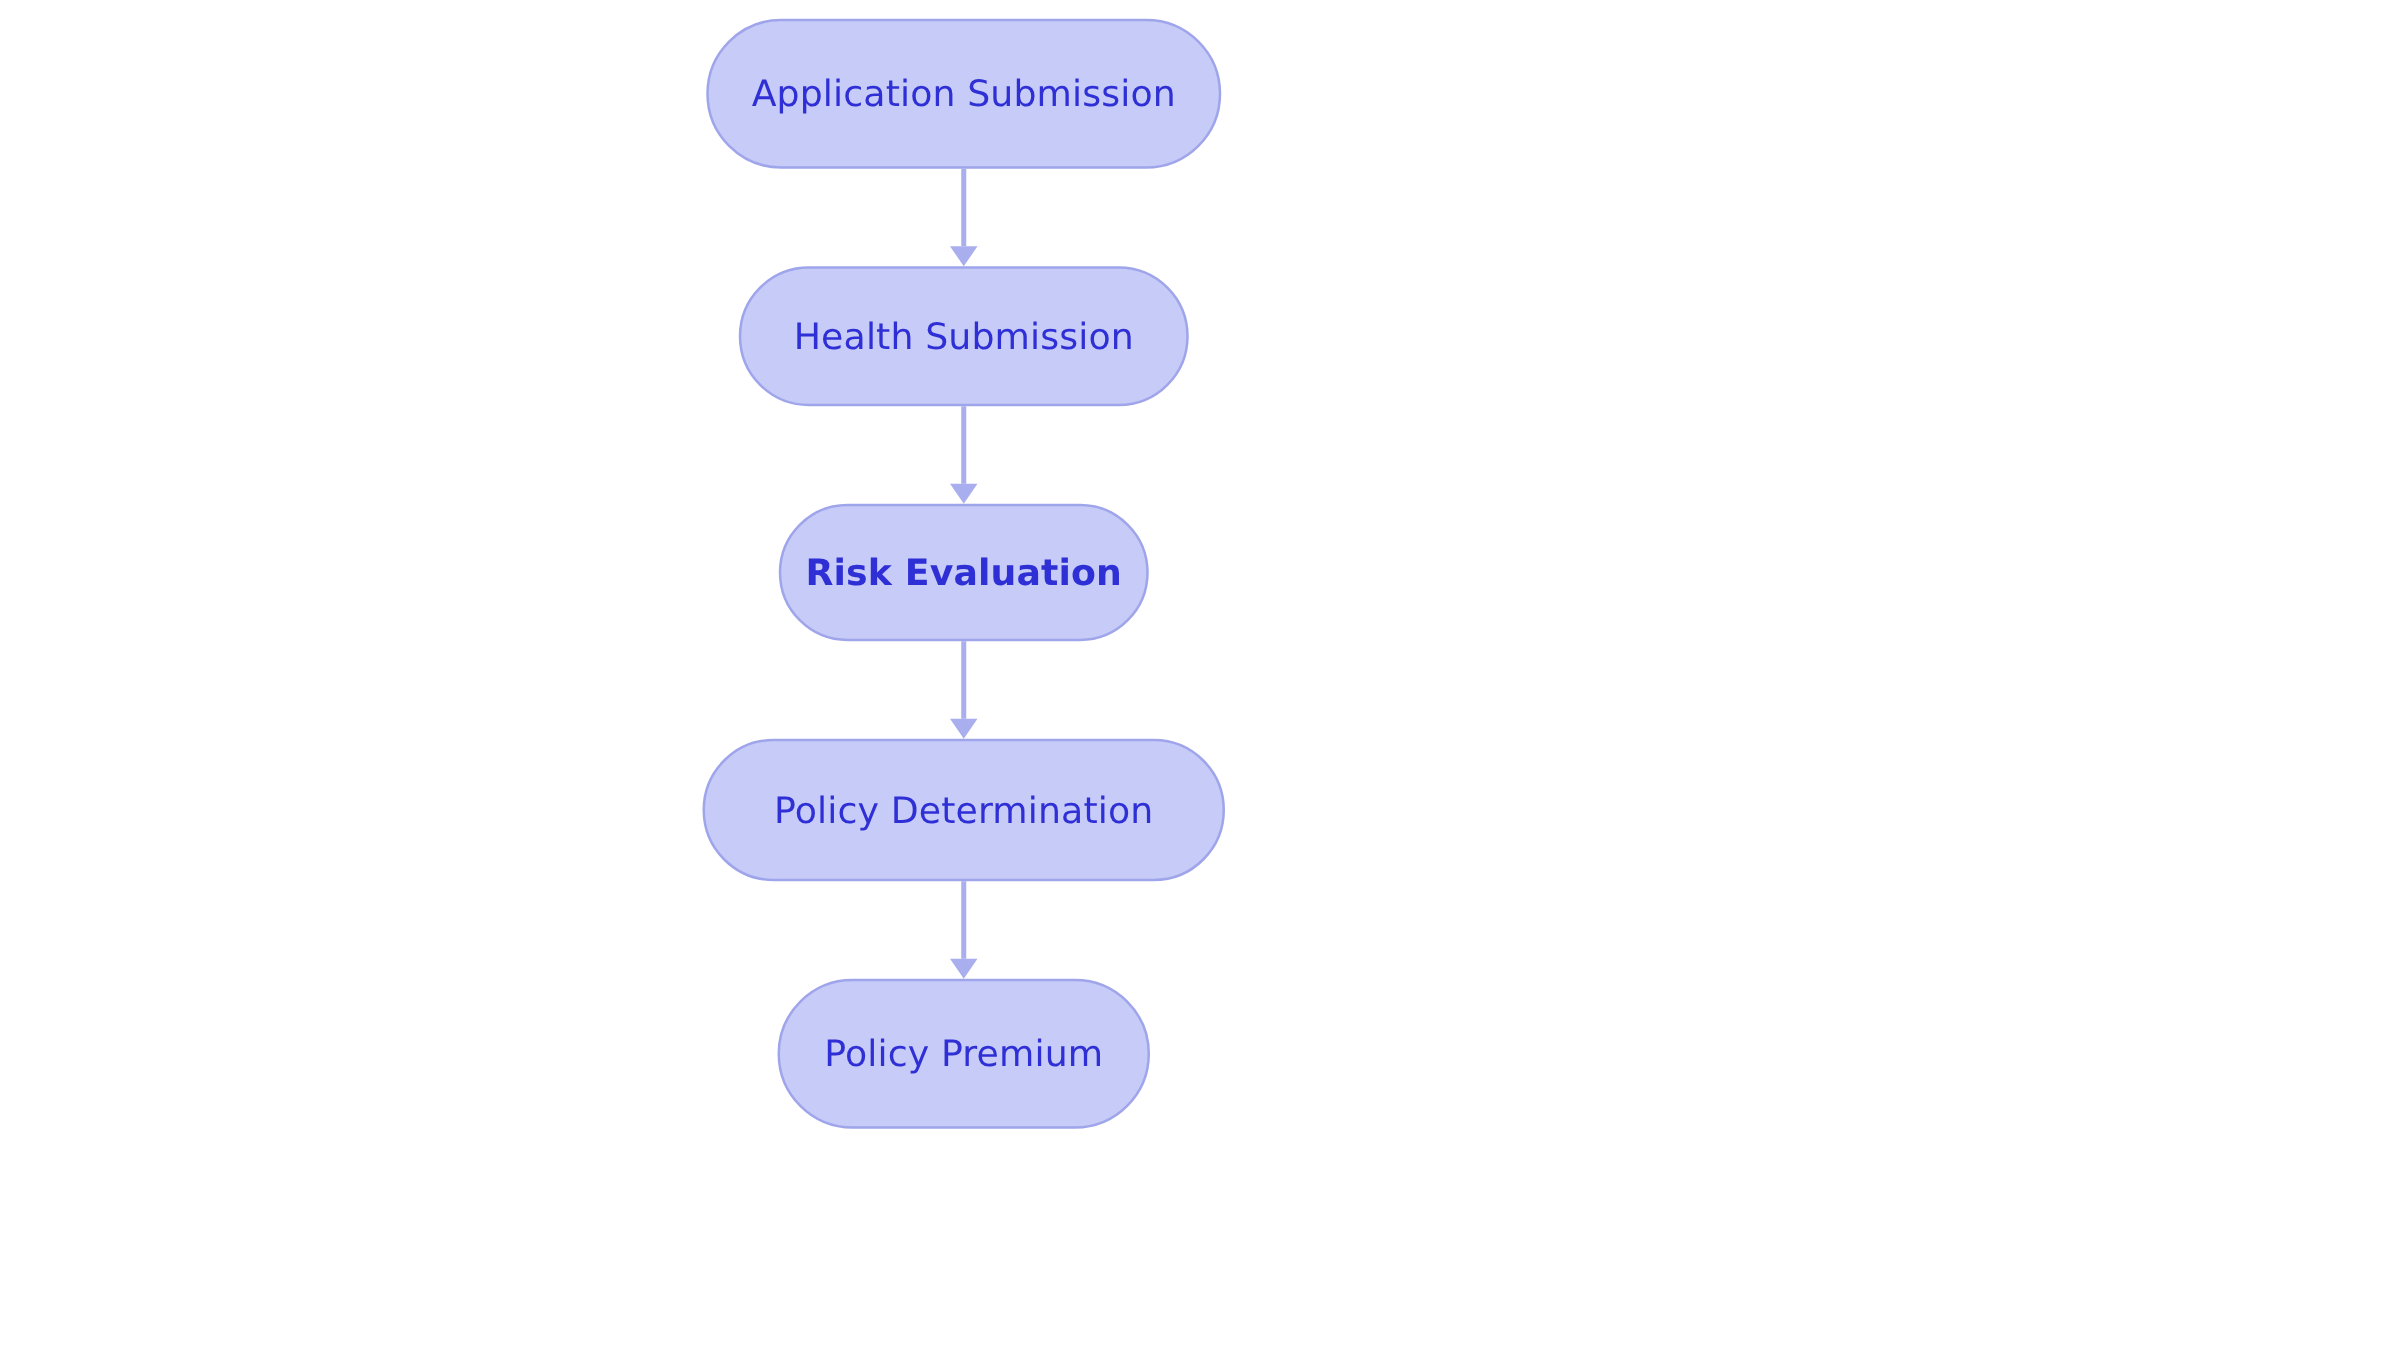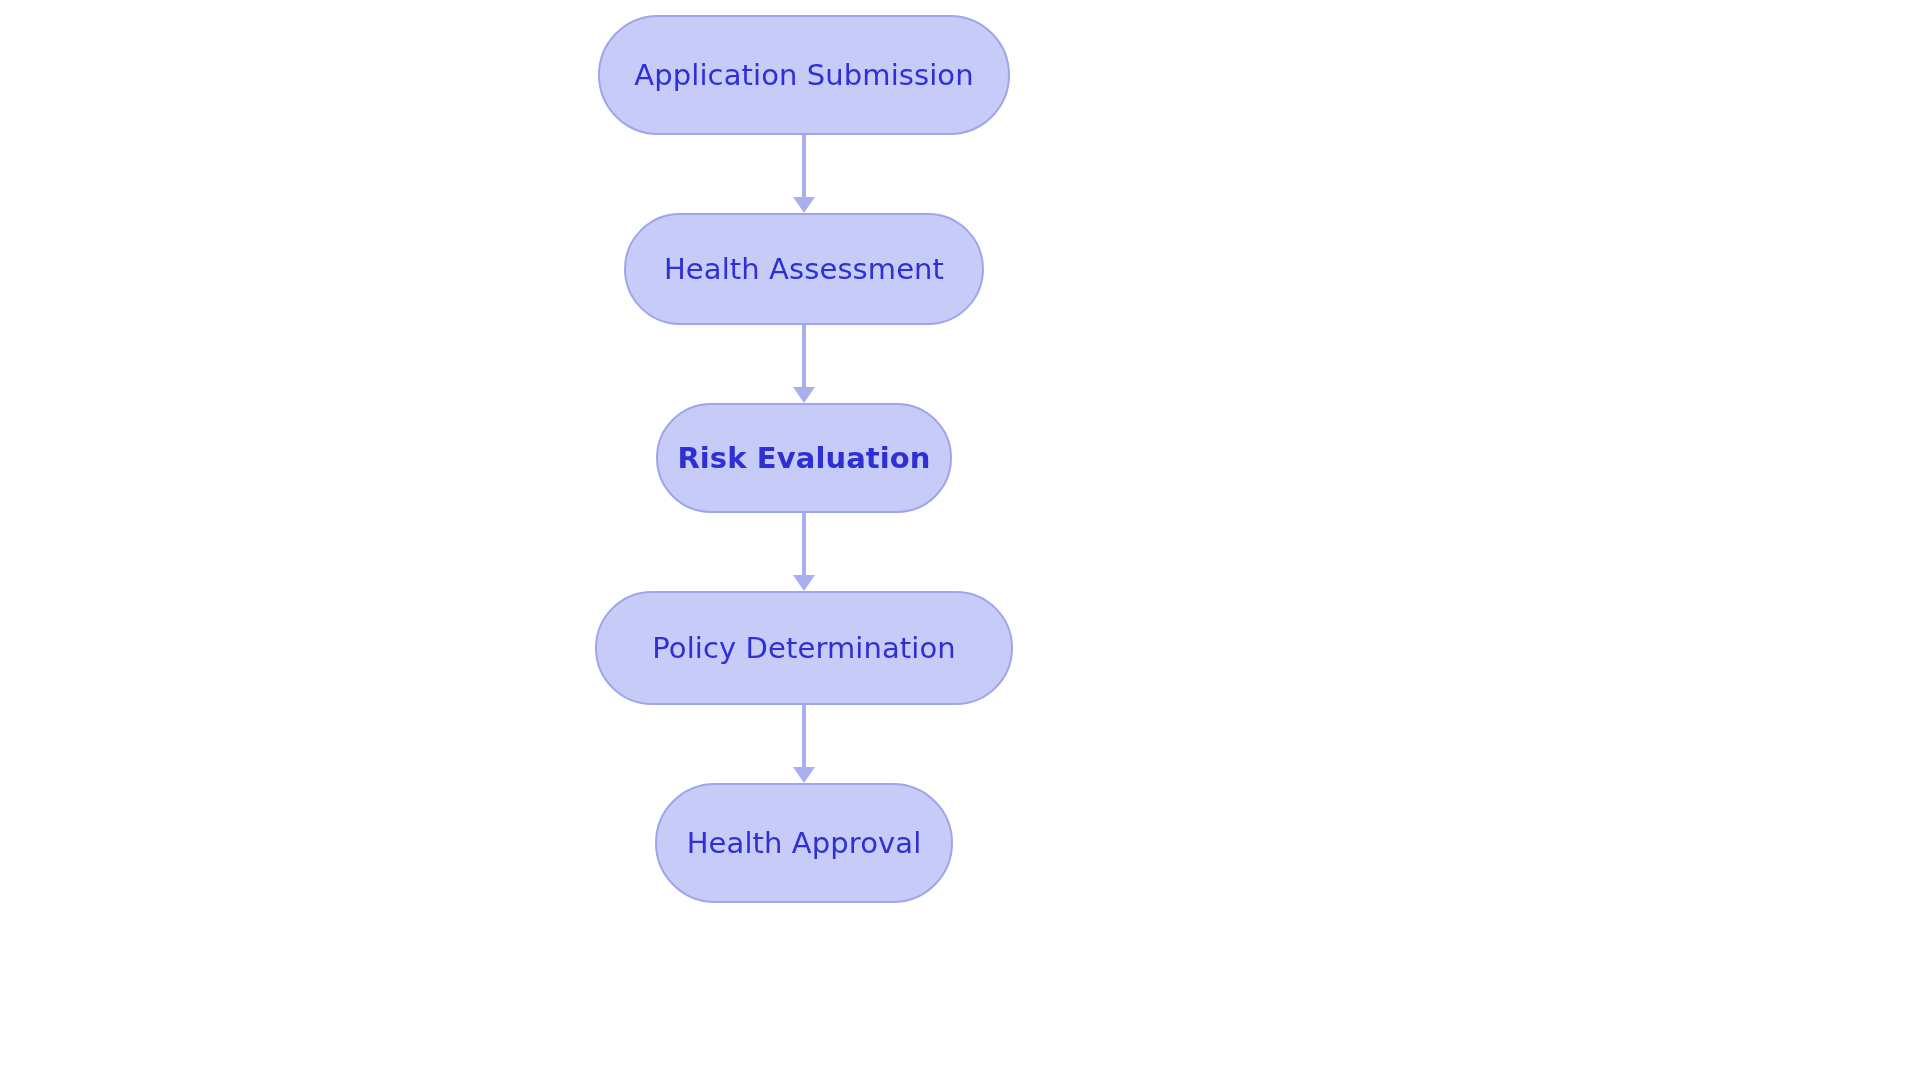--- a/index.html
+++ b/index.html
@@ -27,21 +27,20 @@
     left: 0;
     top: 0;
     width: 1542px;
     height: 1083px;
     display: flex;
     flex-direction: column;
     align-items: center;
     justify-content: flex-start;
     padding-top: 15px;
     box-sizing: border-box;
-    margin-left: 33px;
   }
 
   
   .node {
     position: relative;
     box-sizing: border-box;
     display: flex;
     align-items: center;
     justify-content: center;
     background: #c7cbf7;
@@ -110,21 +109,21 @@
     <div class="node node-size-1">
       <span class="node-label">Application Submission</span>
     </div>
 
     <div class="connector conn-size-1">
       <div class="connector-line"></div>
       <div class="connector-arrow"></div>
     </div>
 
     <div class="node node-size-2">
-      <span class="node-label">Health Assessment</span>
+      <span class="node-label">Health Submission</span>
     </div>
 
     <div class="connector conn-size-2">
       <div class="connector-line"></div>
       <div class="connector-arrow"></div>
     </div>
 
     <div class="node node-size-3">
       <span class="node-label">Risk Evaluation</span>
     </div>
@@ -137,17 +136,17 @@
     <div class="node node-size-4">
       <span class="node-label">Policy Determination</span>
     </div>
 
     <div class="connector conn-size-4">
       <div class="connector-line"></div>
       <div class="connector-arrow"></div>
     </div>
 
     <div class="node node-size-5">
-      <span class="node-label">Health Approval</span>
+      <span class="node-label">Policy Premium</span>
     </div>
 
   </div>
 </div>
 
 </body></html>

